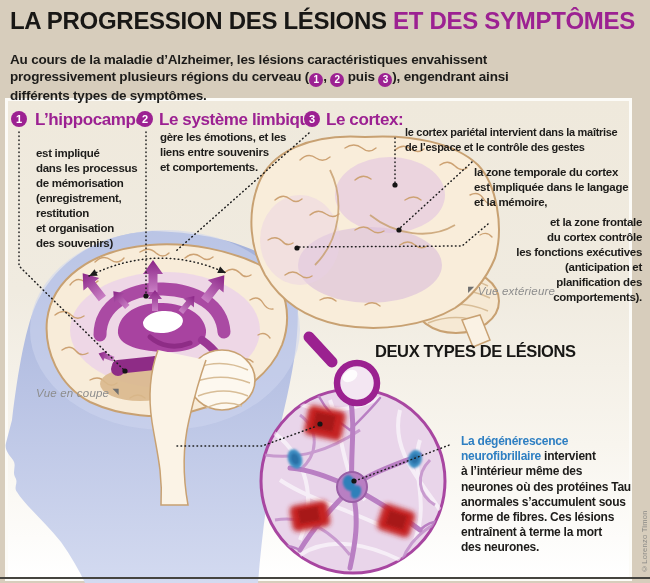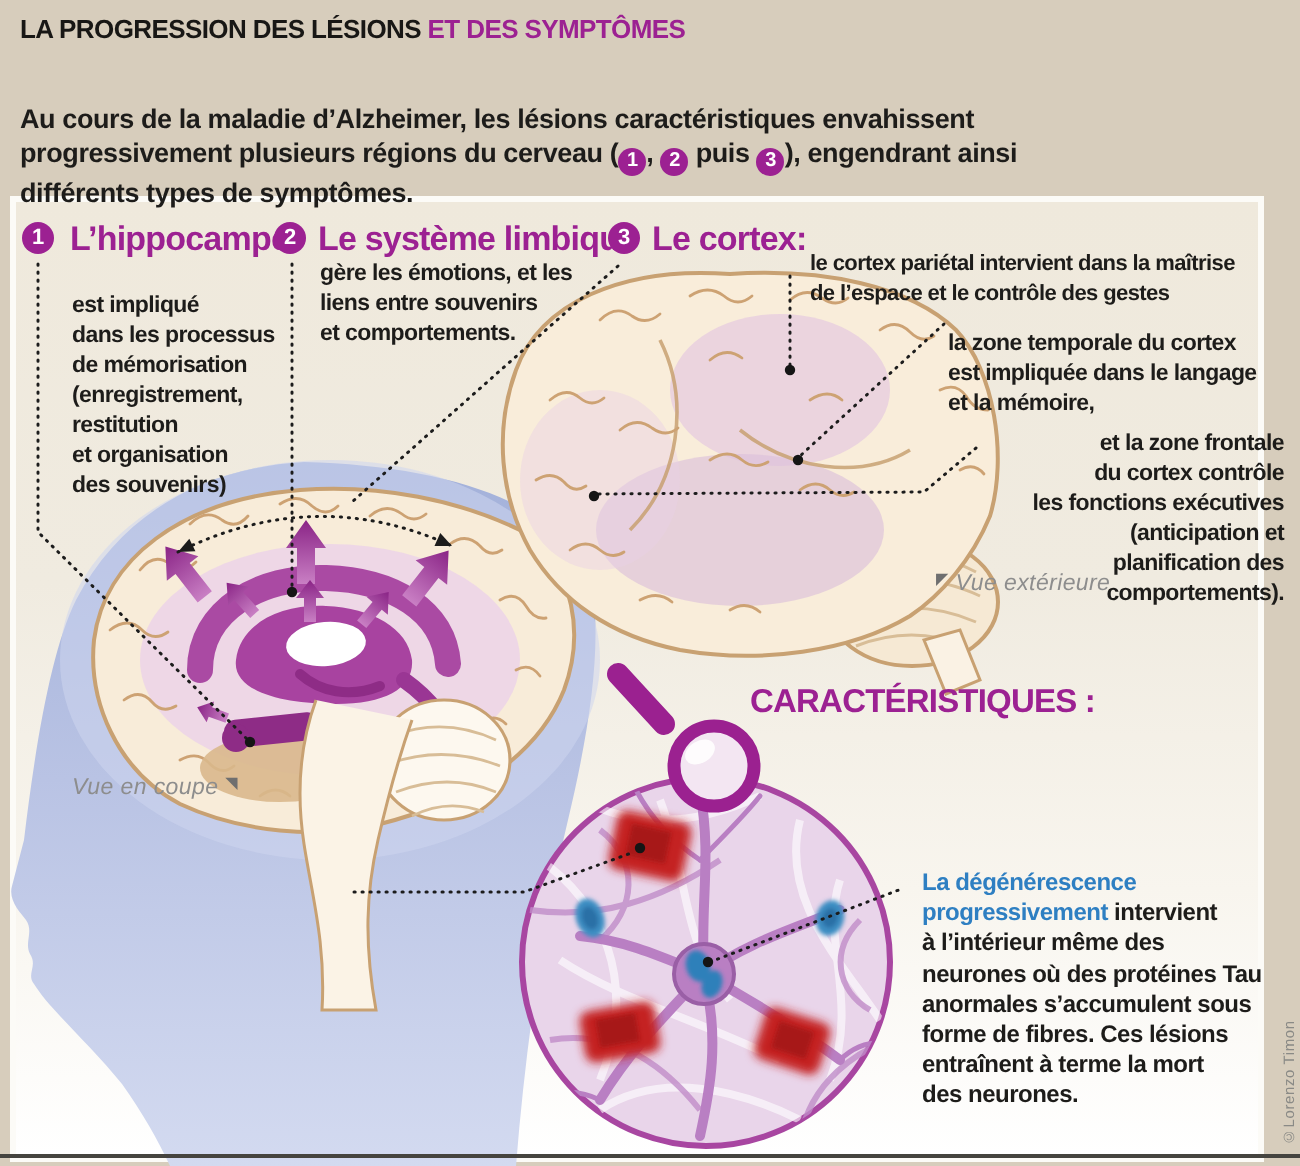--- a/index.html
+++ b/index.html
@@ -4,21 +4,21 @@
 <style>
   html,body{margin:0;padding:0;}
   body{
     width:650px;height:583px;position:relative;overflow:hidden;
     background:#d7cdbc;
     font-family:"Liberation Sans","DejaVu Sans",sans-serif;
     -webkit-font-smoothing:antialiased;
   }
   .abs{position:absolute;}
   
-  .title{left:10px;top:7px;font-size:13px;font-weight:900;letter-spacing:-0.3px;white-space:nowrap;}
+  .title{left:10px;top:7px;font-size:24px;font-weight:900;letter-spacing:-0.3px;white-space:nowrap;}
   .title .black{color:#181715;}
   .title .purple{color:#9c2192;}
   .intro{left:10px;top:33px;width:620px;font-size:13.5px;font-weight:700;color:#1d1c1a;
          line-height:17.5px;letter-spacing:-0.2px;white-space:pre-line;}
   .ibadge{display:inline-flex;width:14px;height:14px;border-radius:50%;background:#9c2192;color:#fff;
           font-size:10px;font-weight:700;align-items:center;justify-content:center;vertical-align:-2px;
           white-space:normal;}
   
   .panel{left:5px;top:98px;width:621px;height:477px;border:3px solid #fcfbf7;
          background:linear-gradient(180deg,#efe9dc 0%,#f0ebe0 40%,#f8f5ee 72%,#ffffff 100%);}
@@ -313,29 +313,29 @@
 <div class="abs view-label" style="left:468px;top:285px;">
   <span class="tri">◤</span>
   <span>Vue extérieure</span>
 </div>
 <div class="abs view-label" style="left:36px;top:387px;">
   <span>Vue en coupe</span>
   <span class="tri">◥</span>
 </div>
 
 <div class="abs lesions-head">
-  <span class="l2">CARACTÉRISTIQUES :</span>
+  <span class="l1">DEUX TYPES DE LÉSIONS</span>
 </div>
 
 <div class="abs plaques">
 </div>
 
 <div class="abs neuro">
   <span class="blue">La dégénérescence
-progressivement</span><span class="rest"> intervient
+neurofibrillaire</span><span class="rest"> intervient
 à l’intérieur même des
 neurones où des protéines Tau
 anormales s’accumulent sous
 forme de fibres. Ces lésions
 entraînent à terme la mort
 des neurones.</span>
 </div>
 
 <div class="abs credit">©Lorenzo Timon</div>
 <div class="abs bottom-rule"></div>

